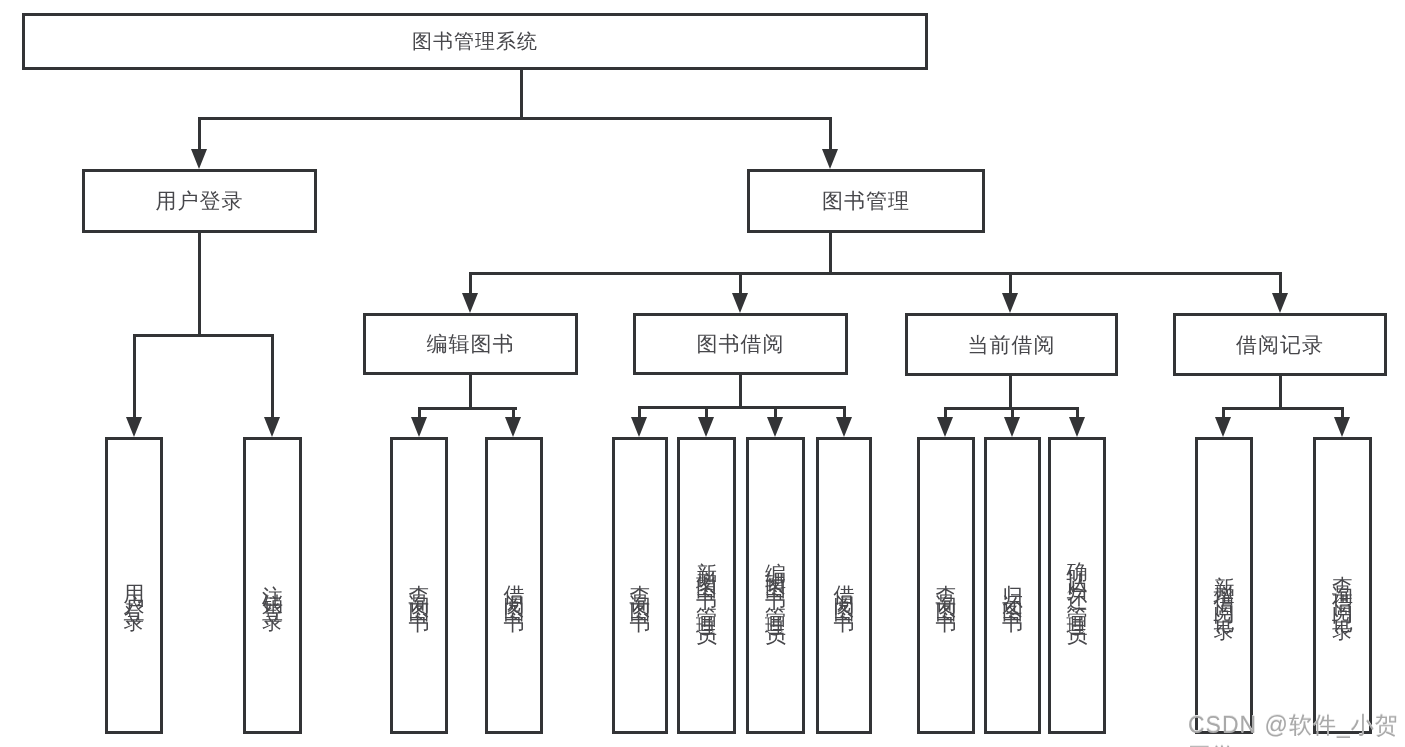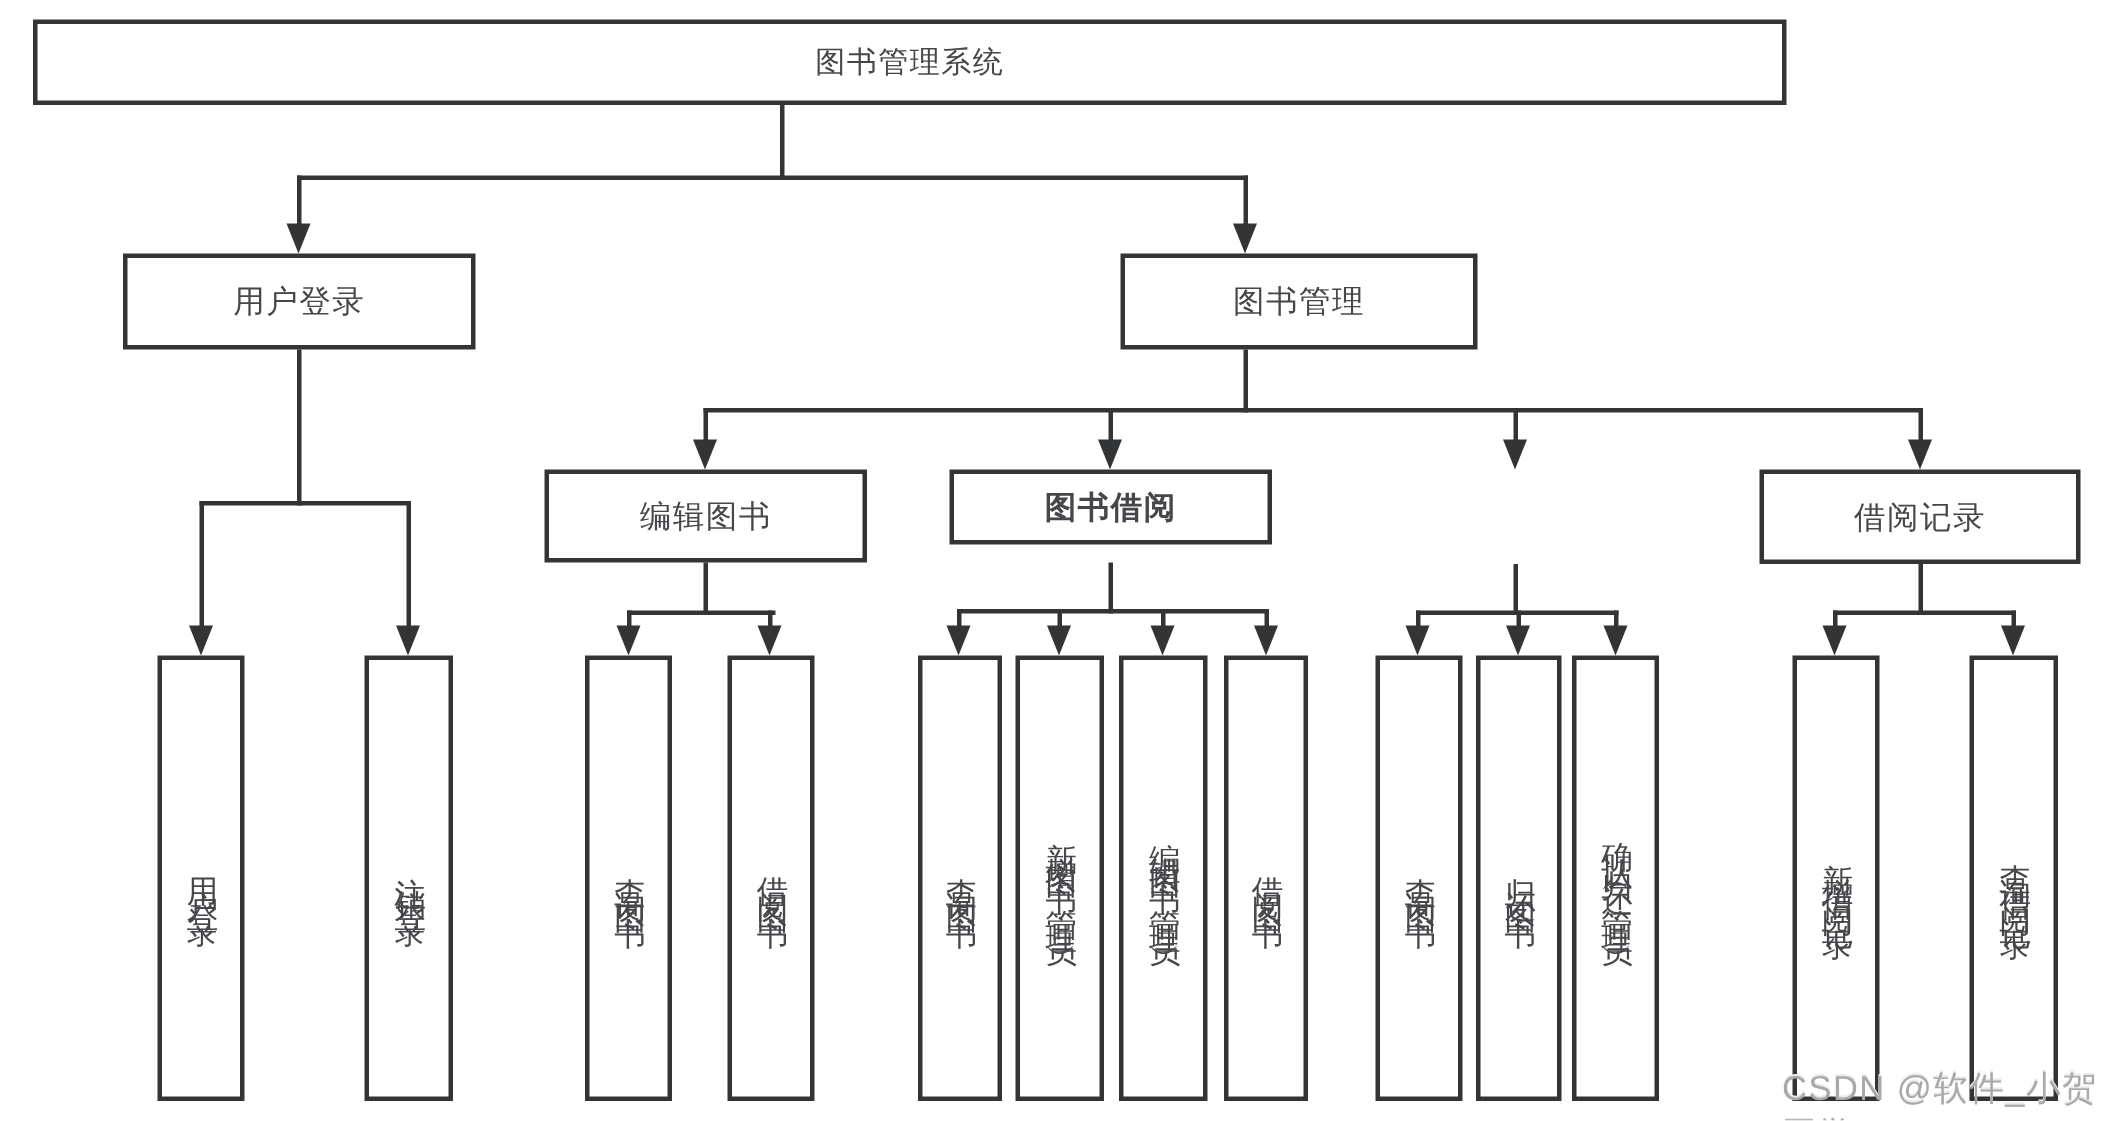--- a/index.html
+++ b/index.html
@@ -27,21 +27,21 @@
     position:absolute;left:1188px;top:710px;z-index:5;
     color:#a9a9a9;font-size:23px;letter-spacing:1px;
     text-shadow:0 -1px 0 #e9e9e9;
   }
 </style>
 </head>
 <body>
 
 <div id="canvas">
 
-  <div class="box" style="left:22px;top:13px;width:1169px;height:57px;font-size:20px;">图书管理系统</div>
+  <div class="box" style="left:22px;top:13px;width:906px;height:57px;font-size:20px;">图书管理系统</div>
 
   <div class="v" style="left:520px;top:70px;height:50px;"></div>
   <div class="h" style="left:198px;top:117px;width:634px;"></div>
   <div class="v" style="left:198px;top:117px;height:34px;"></div>
   <div class="ar" style="left:191px;top:149px;"></div>
   <div class="v" style="left:829px;top:117px;height:34px;"></div>
   <div class="ar" style="left:822px;top:149px;"></div>
 
   <div class="box" style="left:82px;top:169px;width:235px;height:64px;">用户登录</div>
   <div class="box" style="left:711px;top:169px;width:238px;height:64px;margin-left:36px;">图书管理</div>
@@ -58,21 +58,22 @@
   <div class="v" style="left:469px;top:272px;height:23px;"></div>
   <div class="ar" style="left:462px;top:293px;"></div>
   <div class="v" style="left:739px;top:272px;height:23px;"></div>
   <div class="ar" style="left:732px;top:293px;"></div>
   <div class="v" style="left:1009px;top:272px;height:23px;"></div>
   <div class="ar" style="left:1002px;top:293px;"></div>
   <div class="v" style="left:1279px;top:272px;height:23px;"></div>
   <div class="ar" style="left:1272px;top:293px;"></div>
 
   <div class="box" style="left:363px;top:313px;width:215px;height:62px;">编辑图书</div>
-  <div class="box" style="left:633px;top:313px;width:215px;height:50px;font-weight:bold;">图书借阅</div>
+  <div class="box" style="left:633px;top:313px;width:215px;height:62px;">图书借阅</div>
+  <div class="box" style="left:905px;top:313px;width:213px;height:63px;">当前借阅</div>
   <div class="box" style="left:1173px;top:313px;width:214px;height:63px;">借阅记录</div>
 
   <div class="v" style="left:469px;top:375px;height:35px;"></div>
   <div class="h" style="left:418px;top:407px;width:99px;"></div>
   <div class="v" style="left:418px;top:407px;height:13px;"></div>
   <div class="ar" style="left:411px;top:417px;"></div>
   <div class="v" style="left:512px;top:407px;height:13px;"></div>
   <div class="ar" style="left:505px;top:417px;"></div>
 
   <div class="v" style="left:739px;top:375px;height:34px;"></div>

